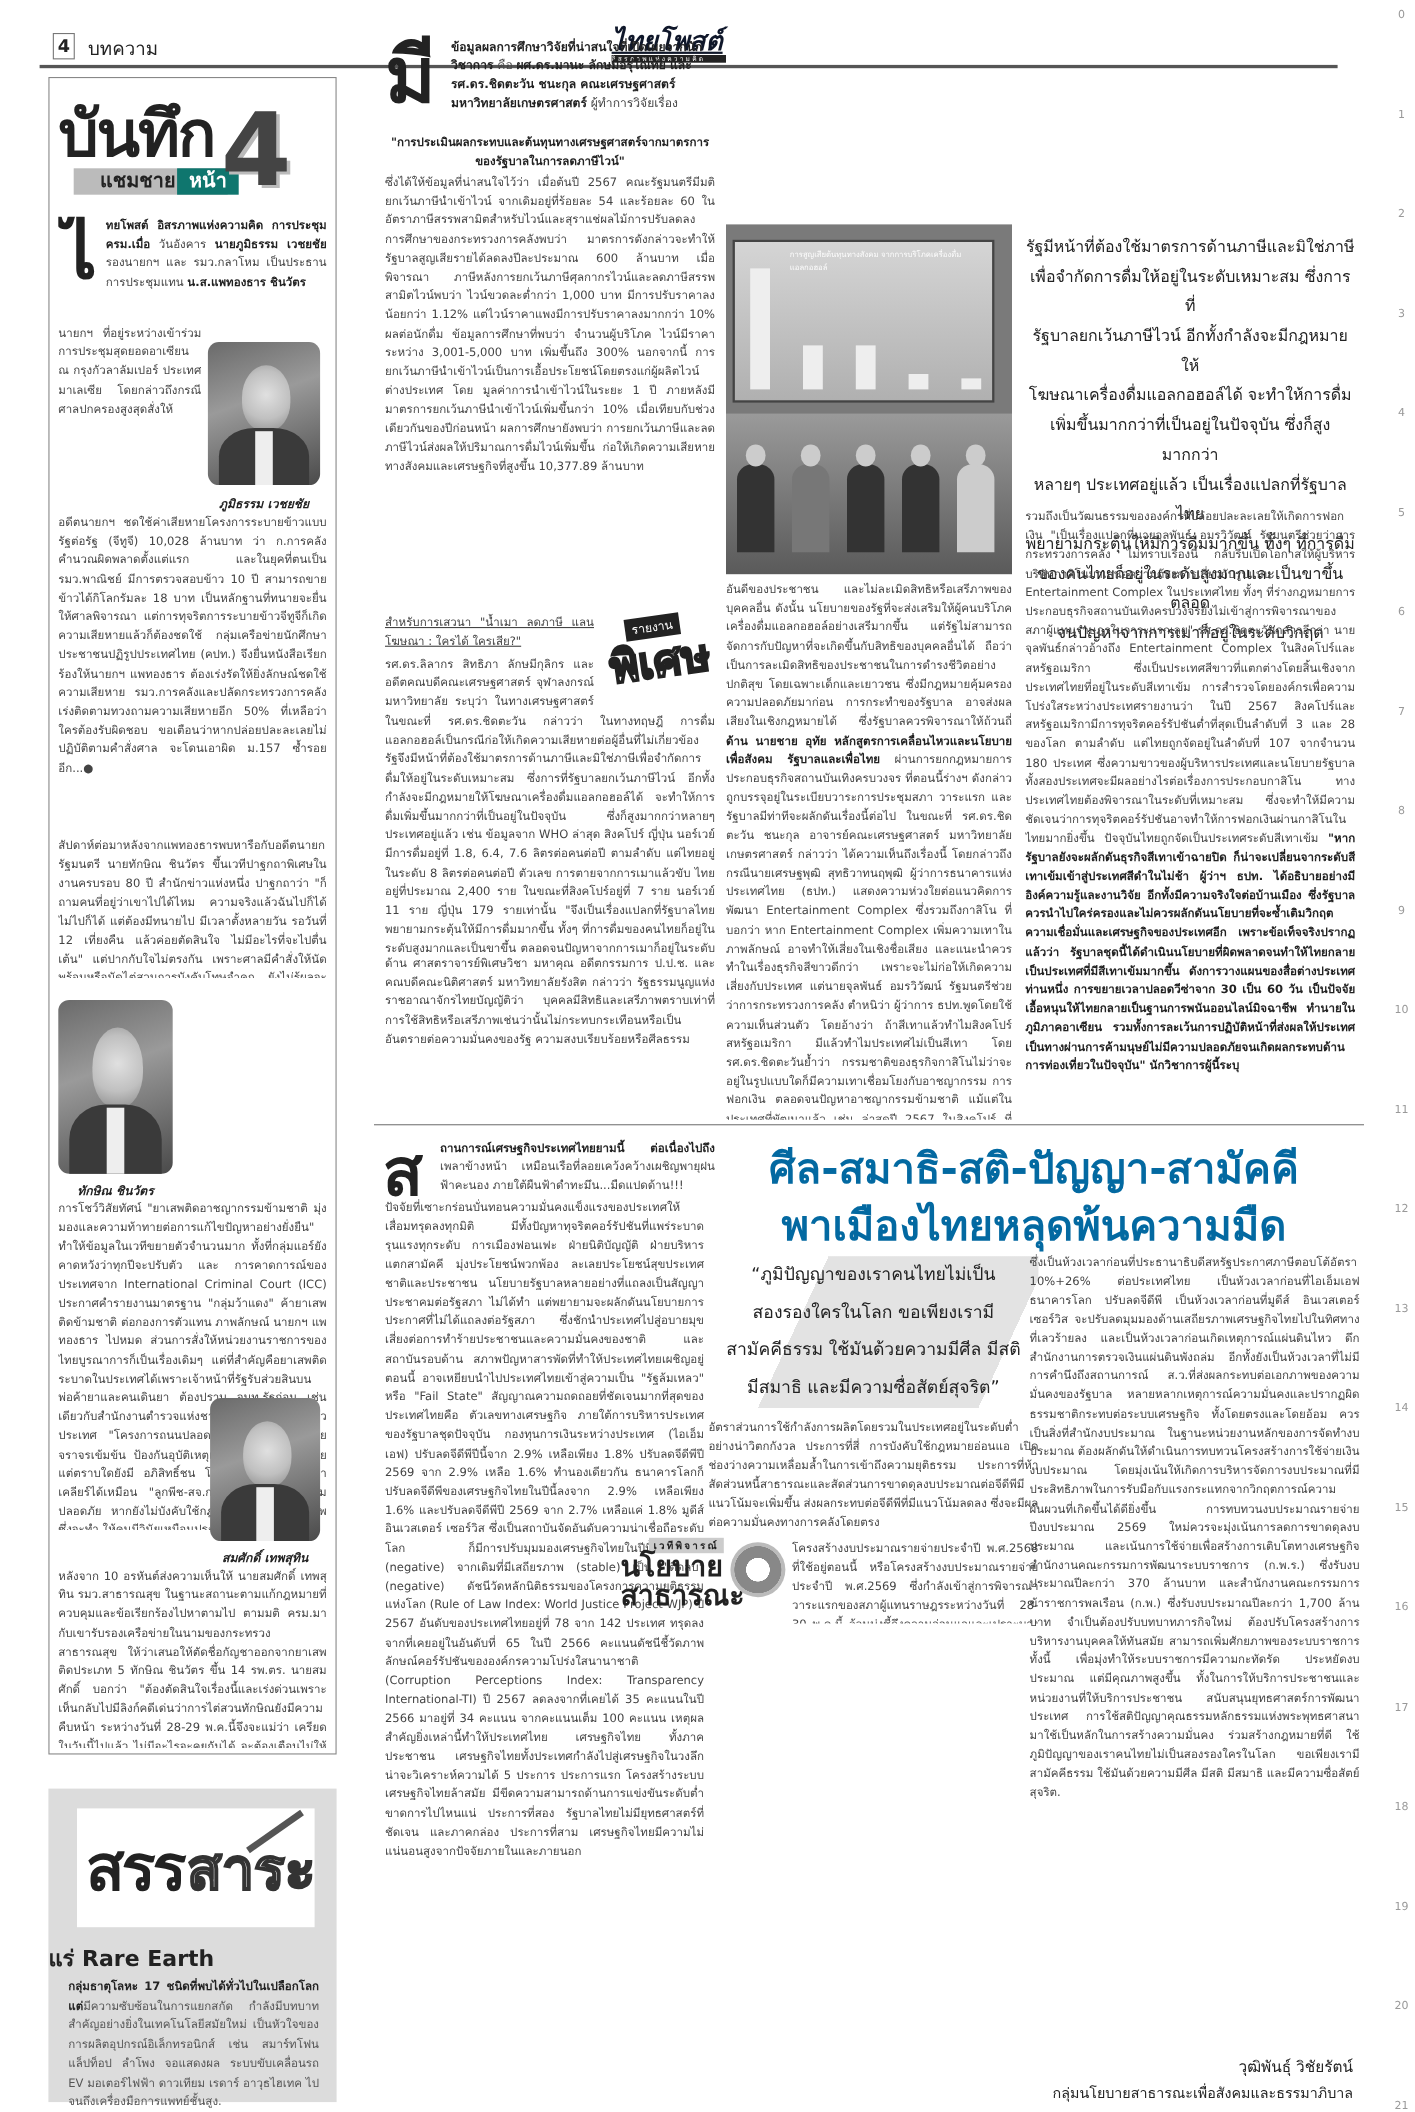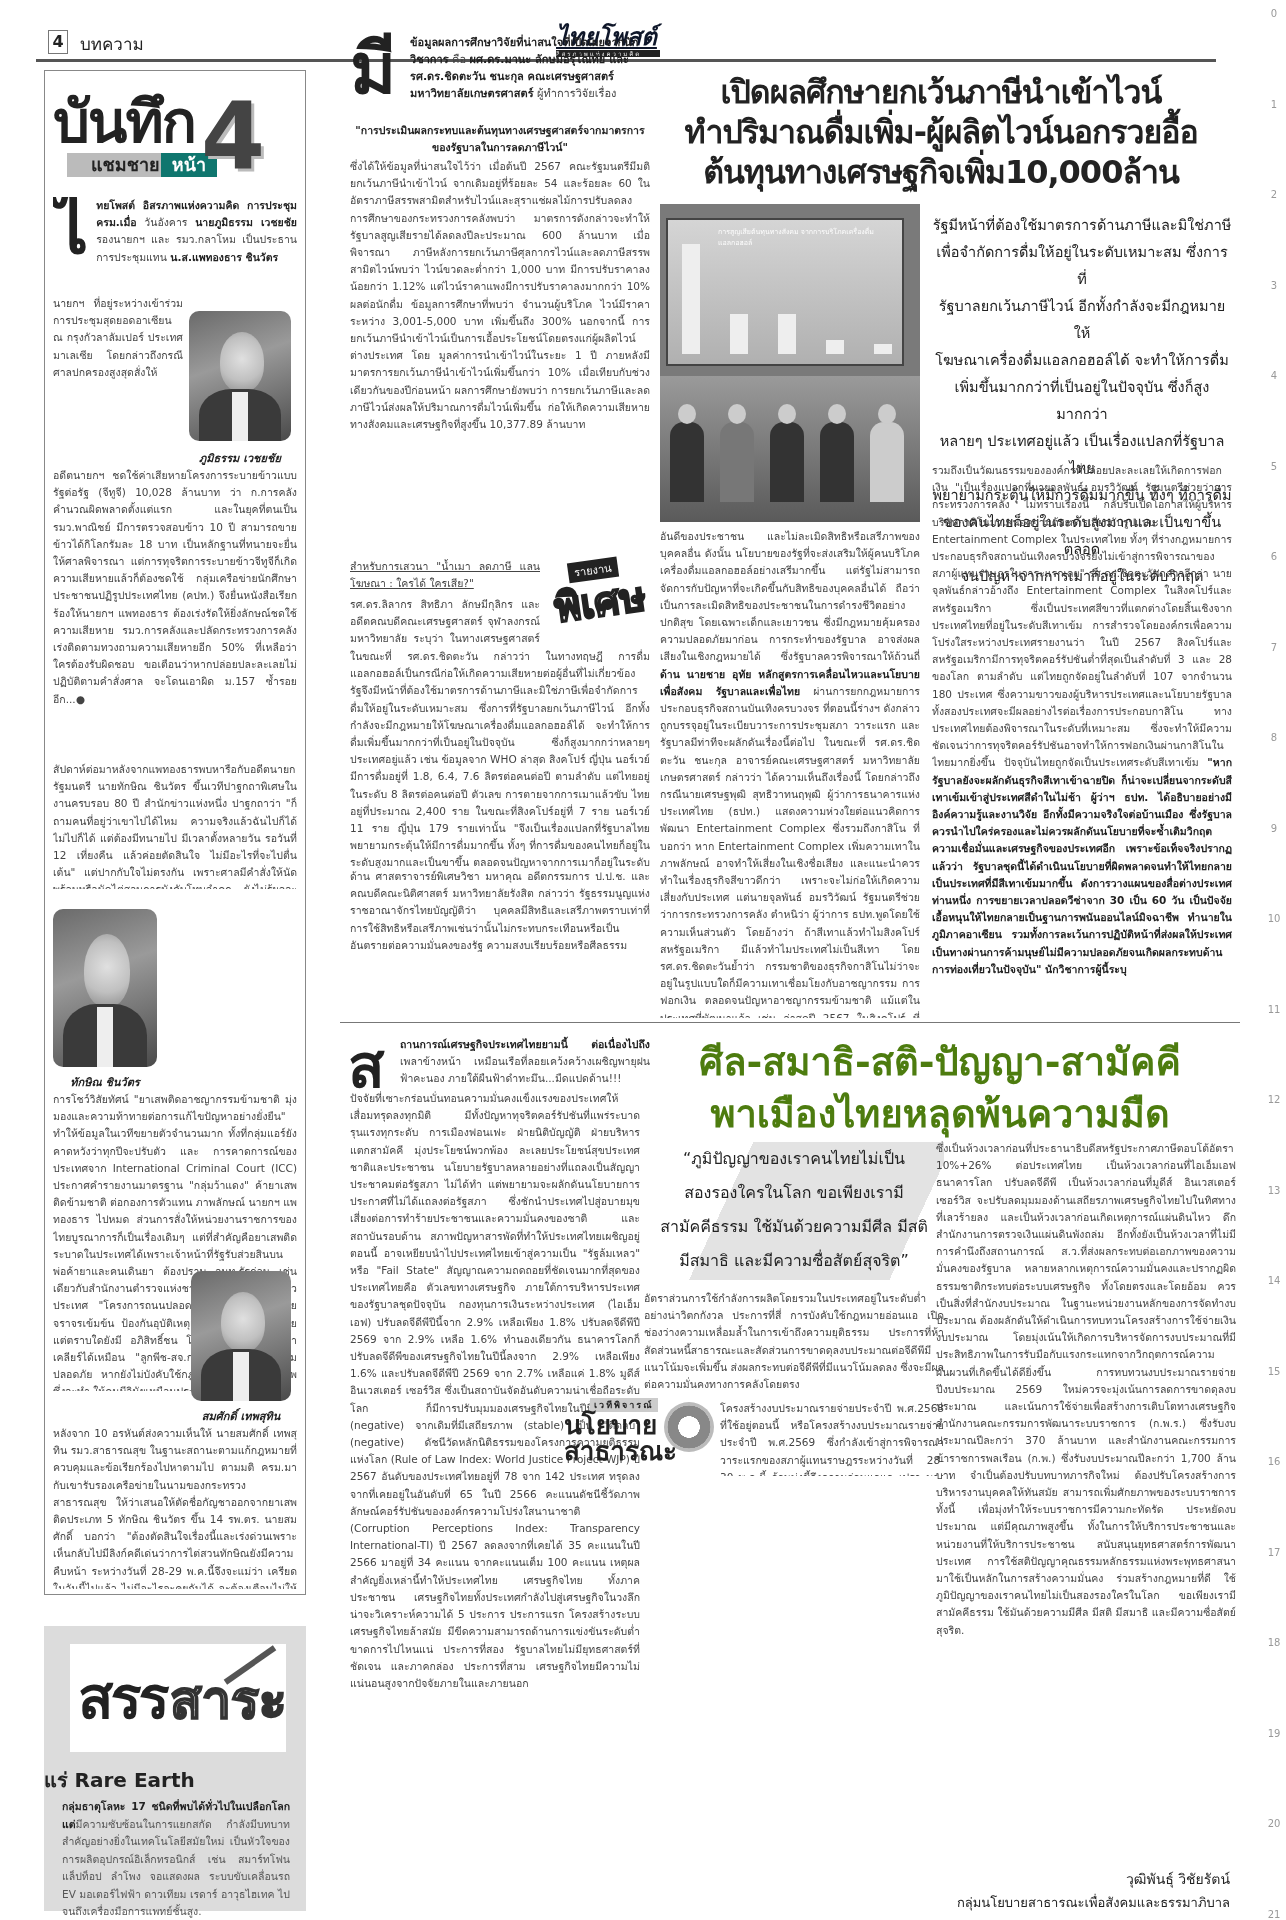--- a/index.html
+++ b/index.html
@@ -65,21 +65,21 @@
   .screen .title { position: absolute; left: 50px; top: 6px; font-size: 7px; color: #fff; }
   .stage { position: absolute; left: 0; top: 172px; width: 260px; height: 146px; background: linear-gradient(180deg, #9a9a9a 0%, #5a5a5a 100%); }
   .person { position: absolute; bottom: 20px; width: 34px; height: 80px; background: #333; border-radius: 14px 14px 0 0; }
   .person::before { content: ""; position: absolute; left: 8px; top: -18px; width: 18px; height: 20px; background: #ccc; border-radius: 50%; }
 
   .pull1 { position: absolute; left: 932px; top: 212px; width: 300px; text-align: center; font-size: 14.5px; line-height: 27px; color: #222; }
 
   
   .sep { position: absolute; left: 340px; top: 1022px; width: 900px; height: 1px; background: #777; }
   .mid-dropcap2 { position: absolute; left: 348px; top: 1036px; font-size: 60px; font-weight: bold; color: #222; line-height: 60px; }
-  .headline2 { position: absolute; left: 660px; top: 1036px; width: 560px; text-align: center; font-size: 38px; font-weight: bold; color: #4d7c0f; line-height: 52px; }
+  .headline2 { position: absolute; left: 660px; top: 1036px; width: 560px; text-align: center; font-size: 38px; font-weight: bold; color: #0369a1; line-height: 52px; }
   .quote { position: absolute; left: 644px; top: 1142px; width: 300px; height: 138px; background: linear-gradient(115deg, #fff 0%, #fff 30%, #e3e3e3 30%, #e3e3e3 85%, #fff 85%); }
   .quote p { position: relative; text-align: center; font-size: 16px; line-height: 34px; color: #222; }
 
   .nayobai { position: absolute; left: 564px; top: 1398px; width: 150px; height: 80px; }
   .ny-tag { position: absolute; left: 26px; top: 0; background: #ccc; font-size: 9px; font-weight: bold; padding: 0 4px; color: #222; letter-spacing: 2px; }
   .ny-main { position: absolute; left: 0; top: 14px; font-size: 26px; font-weight: bold; color: #222; line-height: 26px; }
   .ny-icon { position: absolute; left: 100px; top: 4px; width: 50px; height: 50px; border-radius: 50%; background: radial-gradient(circle, #fff 0%, #fff 30%, #888 31%, #888 60%, #bbb 61%); }
 
   .sign { position: absolute; right: 56px; text-align: left; color: #222; }
 </style>
@@ -197,25 +197,20 @@
   <div class="col-text" style="left:350px; top:558px; width:190px; height:36px; text-decoration:underline;">สำหรับการเสวนา "น้ำเมา ลดภาษี แลนโฆษณา : ใครได้ ใครเสีย?"</div>
   <div class="col-text" style="left:350px; top:596px; width:190px; height:50px;">รศ.ดร.ลิลากร สิทธิภา ลักษมีกุลิกร และ อดีตคณบดีคณะเศรษฐศาสตร์ จุฬาลงกรณ์มหาวิทยาลัย ระบุว่า ในทางเศรษฐศาสตร์ การจะดำเนินนโยบายใด จะต้องมีการศึกษาความคุ้มค่า การที่รัฐบาลยกเว้นภาษีนำเข้าไวน์ซึ่งเป็นสินค้าฟุ่มเฟือย เป็นกรณีที่ผิดต่อหลักการทางเศรษฐศาสตร์ เพราะนอกจากรัฐสูญเสียรายได้ที่จะนำไปเป็นงบประมาณในการดูแลประชาชนแล้ว ยังทำให้ความเสียหายทางสังคมและเศรษฐกิจจากการดื่มเพิ่มขึ้น ดังนั้น รัฐบาลต้องหาข้อมูลมาแจกแจงว่าประโยชน์ที่ได้จากการยกเว้นภาษีนำเข้าไวน์มีอะไรบ้าง ซึ่งดูแล้วไม่สามารถทดแทนความเสียหายที่เกิดขึ้นได้</div>
   <div class="col-text" style="left:350px; top:648px; width:300px; height:220px;">ในขณะที่ รศ.ดร.ชิดตะวัน กล่าวว่า ในทางทฤษฎี การดื่มแอลกอฮอล์เป็นกรณีก่อให้เกิดความเสียหายต่อผู้อื่นที่ไม่เกี่ยวข้อง รัฐจึงมีหน้าที่ต้องใช้มาตรการด้านภาษีและมิใช่ภาษีเพื่อจำกัดการดื่มให้อยู่ในระดับเหมาะสม ซึ่งการที่รัฐบาลยกเว้นภาษีไวน์ อีกทั้งกำลังจะมีกฎหมายให้โฆษณาเครื่องดื่มแอลกอฮอล์ได้ จะทำให้การดื่มเพิ่มขึ้นมากกว่าที่เป็นอยู่ในปัจจุบัน ซึ่งก็สูงมากกว่าหลายๆ ประเทศอยู่แล้ว เช่น ข้อมูลจาก WHO ล่าสุด สิงคโปร์ ญี่ปุ่น นอร์เวย์ มีการดื่มอยู่ที่ 1.8, 6.4, 7.6 ลิตรต่อคนต่อปี ตามลำดับ แต่ไทยอยู่ในระดับ 8 ลิตรต่อคนต่อปี ตัวเลข การตายจากการเมาแล้วขับ ไทยอยู่ที่ประมาณ 2,400 ราย ในขณะที่สิงคโปร์อยู่ที่ 7 ราย นอร์เวย์ 11 ราย ญี่ปุ่น 179 รายเท่านั้น "จึงเป็นเรื่องแปลกที่รัฐบาลไทยพยายามกระตุ้นให้มีการดื่มมากขึ้น ทั้งๆ ที่การดื่มของคนไทยก็อยู่ในระดับสูงมากและเป็นขาขึ้น ตลอดจนปัญหาจากการเมาก็อยู่ในระดับวิกฤต"</div>
   <div class="col-text" style="left:350px; top:868px; width:300px; height:150px;">ด้าน ศาสตราจารย์พิเศษวิชา มหาคุณ อดีตกรรมการ ป.ป.ช. และคณบดีคณะนิติศาสตร์ มหาวิทยาลัยรังสิต กล่าวว่า รัฐธรรมนูญแห่งราชอาณาจักรไทยบัญญัติว่า บุคคลมีสิทธิและเสรีภาพตราบเท่าที่การใช้สิทธิหรือเสรีภาพเช่นว่านั้นไม่กระทบกระเทือนหรือเป็นอันตรายต่อความมั่นคงของรัฐ ความสงบเรียบร้อยหรือศีลธรรม</div>
 
   <div class="rayngan">
     <div class="small">รายงาน</div>
     <div class="big">พิเศษ</div>
   </div>
 
-  <div class="headline1">
-    <div>เปิดผลศึกษายกเว้นภาษีนำเข้าไวน์</div>
-    <div>ทำปริมาณดื่มเพิ่ม-ผู้ผลิตไวน์นอกรวยอื้อ</div>
-    <div>ต้นทุนทางเศรษฐกิจเพิ่ม10,000ล้าน</div>
-  </div>
 
   <div class="event-photo">
     <div class="screen">
       <div class="title">การสูญเสียต้นทุนทางสังคม จากการบริโภคเครื่องดื่มแอลกอฮอล์</div>
       <div class="bar" style="left:14px; height:110px;"></div>
       <div class="bar" style="left:62px; height:40px;"></div>
       <div class="bar" style="left:110px; height:40px;"></div>
       <div class="bar" style="left:158px; height:14px;"></div>
       <div class="bar" style="left:206px; height:10px;"></div>
     </div>

